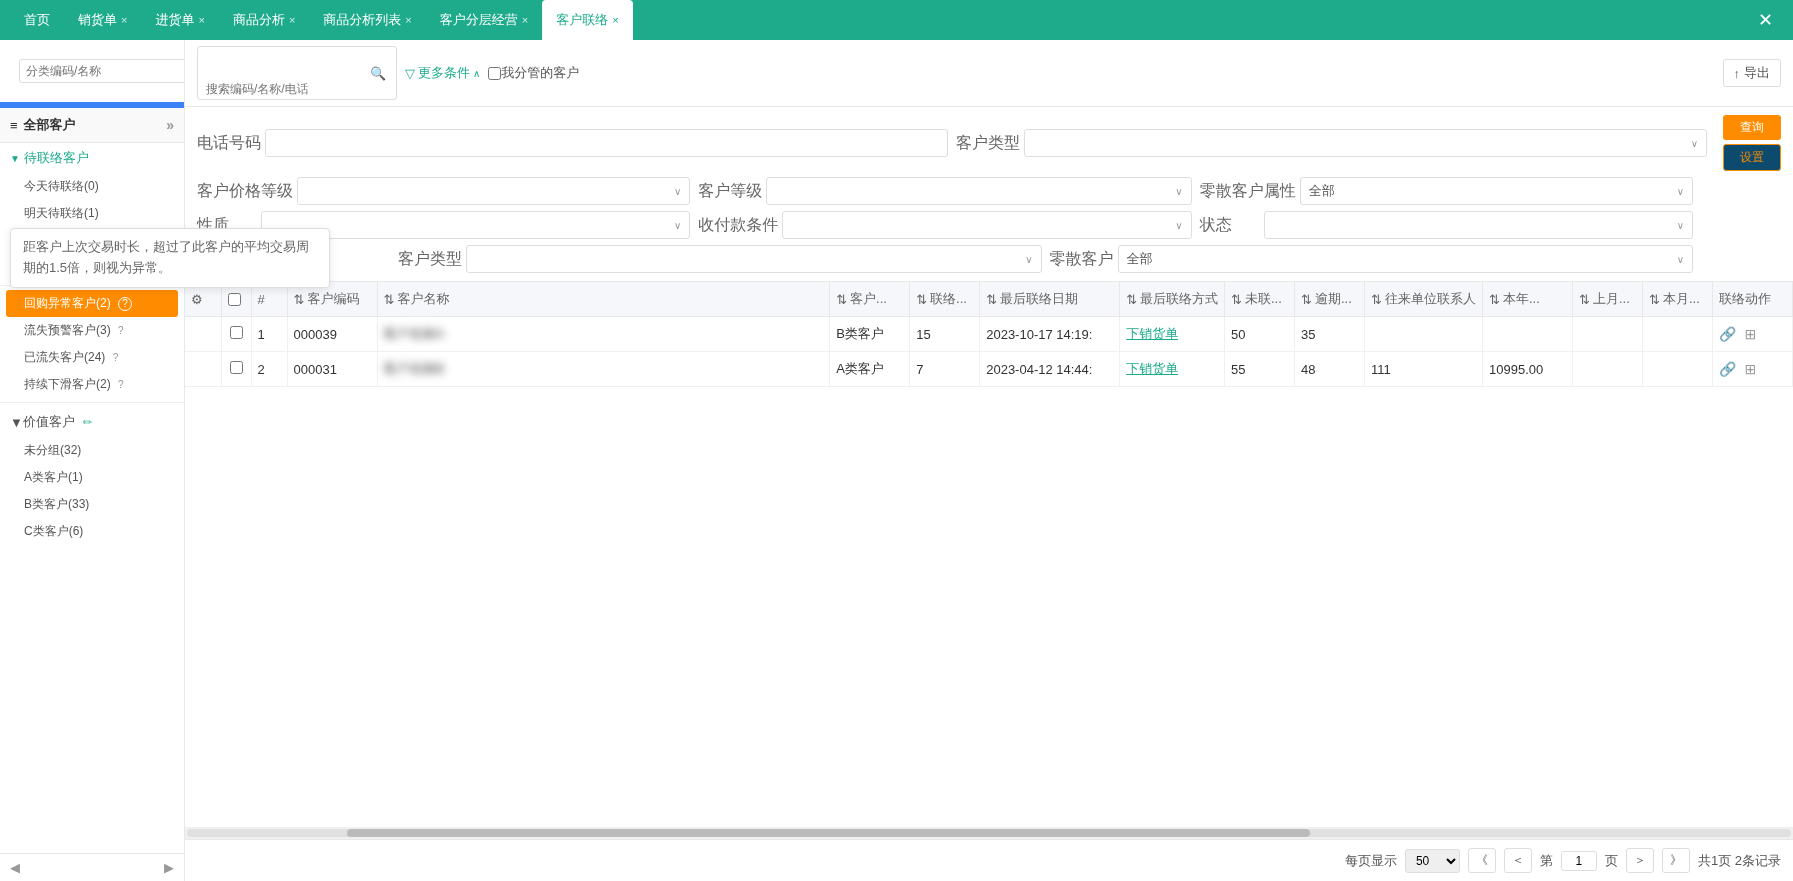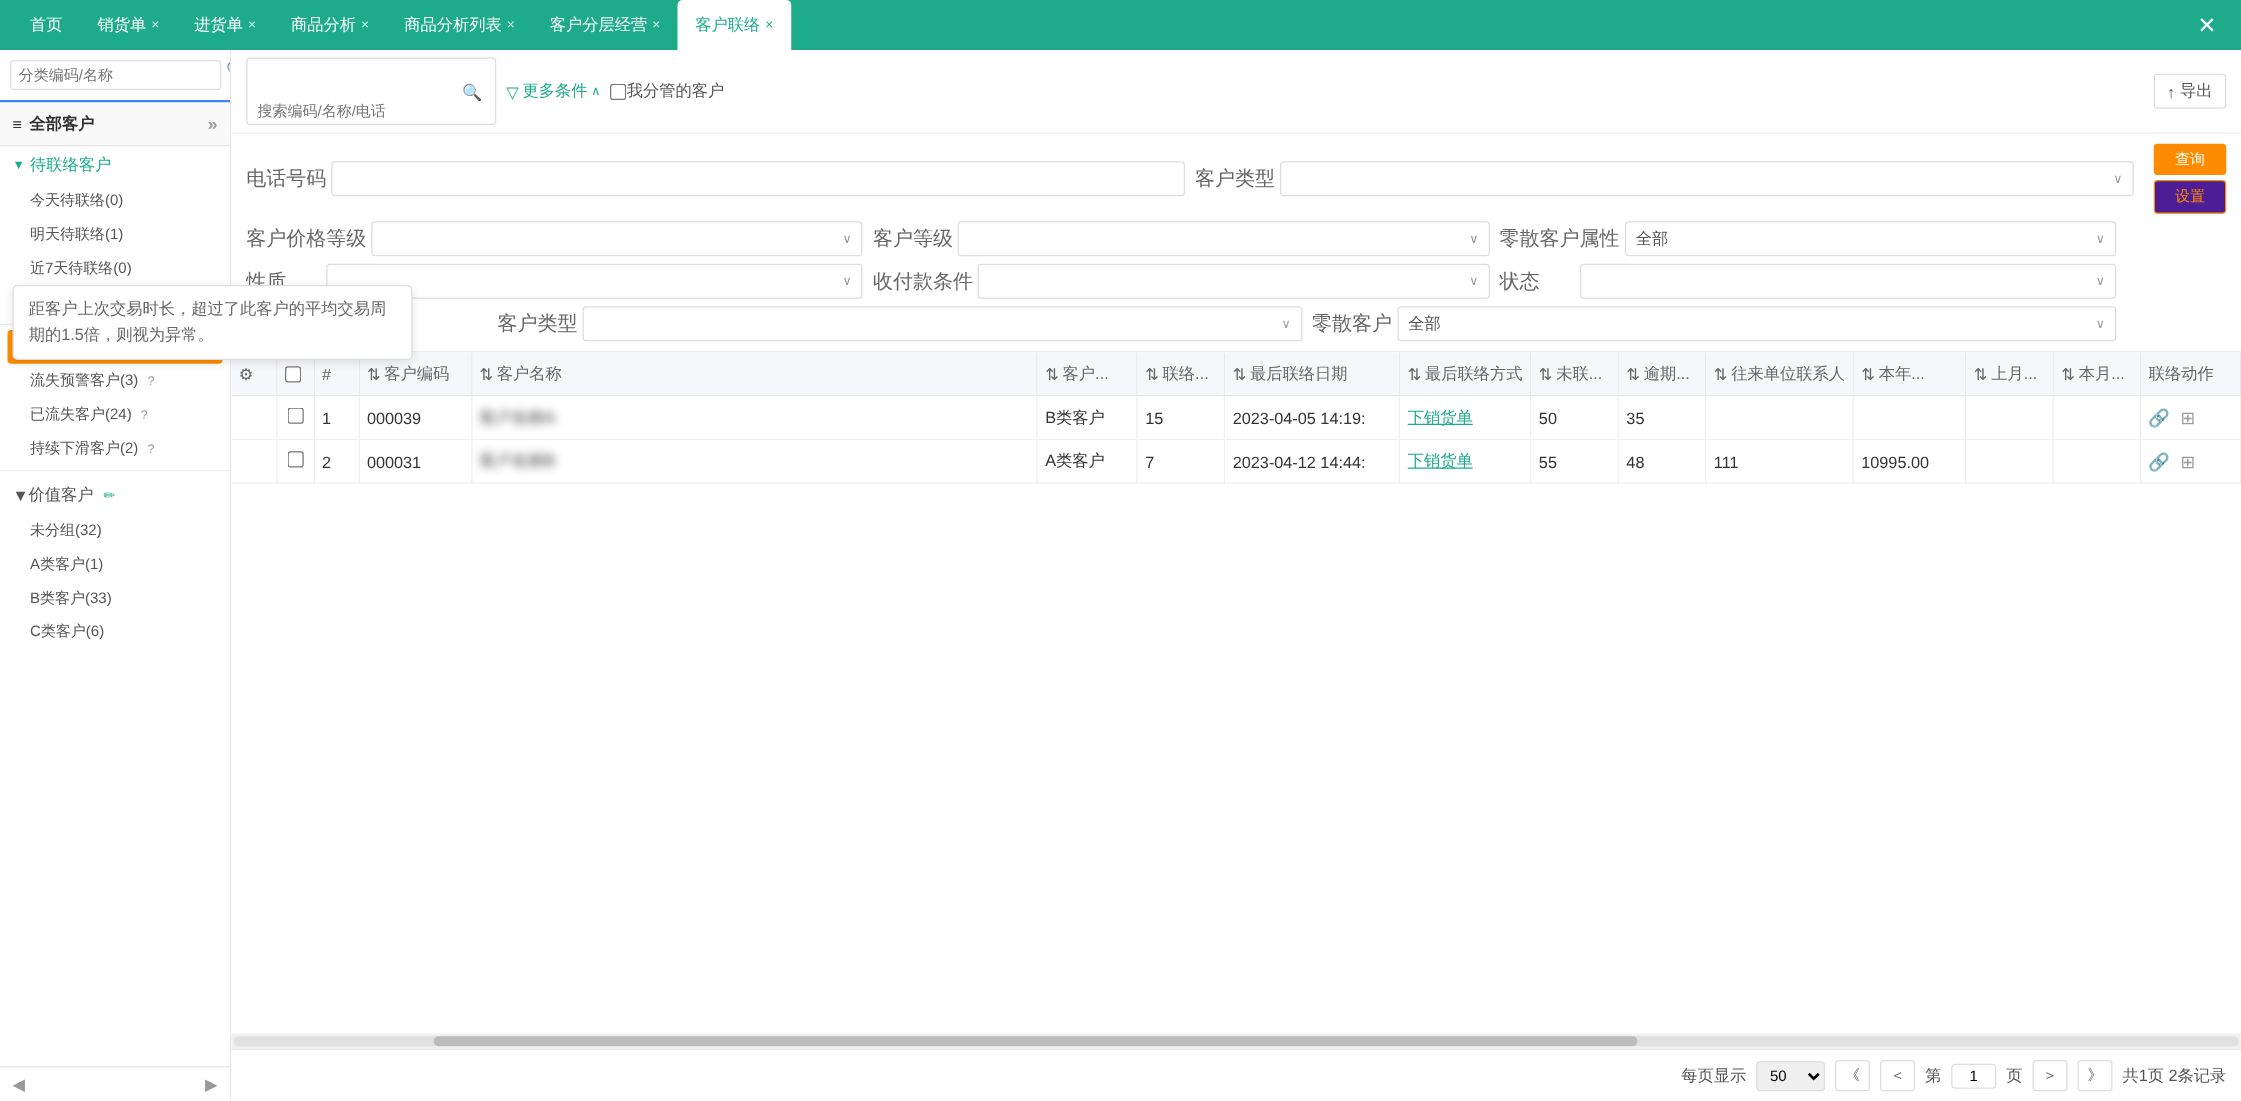--- a/index.html
+++ b/index.html
@@ -50,22 +50,22 @@
       width: 185px;
       background: #fff;
       border-right: 1px solid #e8e8e8;
       display: flex;
       flex-direction: column;
       overflow: hidden;
     }
     .sidebar-search {
       display: flex;
       align-items: flex-start;
-      padding: 8px;
-      border-bottom: 2px solid #3b82f6;
+      padding: 19px;
+      border-bottom: 6px solid #3b82f6;
     }
     .sidebar-search input {
       flex: 1;
       border: 1px solid #ddd;
       border-radius: 3px;
       padding: 4px 6px;
       font-size: 12px;
       outline: none;
     }
     .sidebar-search .search-icon {
@@ -257,21 +257,21 @@
       background: #ff8c00;
       color: #fff;
       border: none;
       border-radius: 3px;
       padding: 4px 16px;
       font-size: 12px;
       cursor: pointer;
       white-space: nowrap;
     }
     .btn-settings {
-      background: #4c1d95;
+      background: #0c4a6e;
       color: #ff8c00;
       border: 1px solid #ff8c00;
       border-radius: 3px;
       padding: 4px 16px;
       font-size: 12px;
       cursor: pointer;
       white-space: nowrap;
     }
     .more-options { color: #1dab8b; font-size: 12px; cursor: pointer; padding: 0 8px; }
 
@@ -667,21 +667,21 @@
           <tr>
             <td></td>
             <td class="checkbox-cell"><input type="checkbox" style=""></td>
             <td>1</td>
             <td>000039</td>
             <td>
               <span class="blurred">客户名称A</span>
             </td>
             <td>B类客户</td>
             <td>15</td>
-            <td>2023-04-05 14:19:</td>
+            <td>2023-10-17 14:19:</td>
             <td>
               <span class="link-text">下销货单</span>
             </td>
             <td>50</td>
             <td>35</td>
             <td></td>
             <td></td>
             <td></td>
             <td></td>
             <td>

